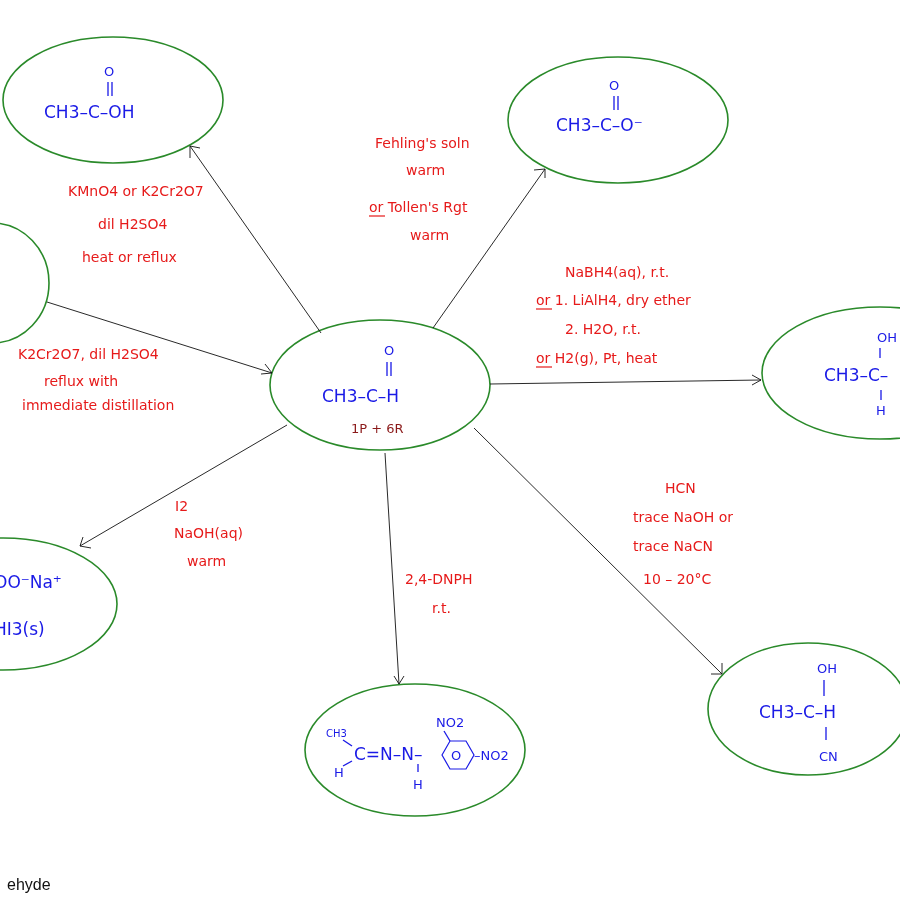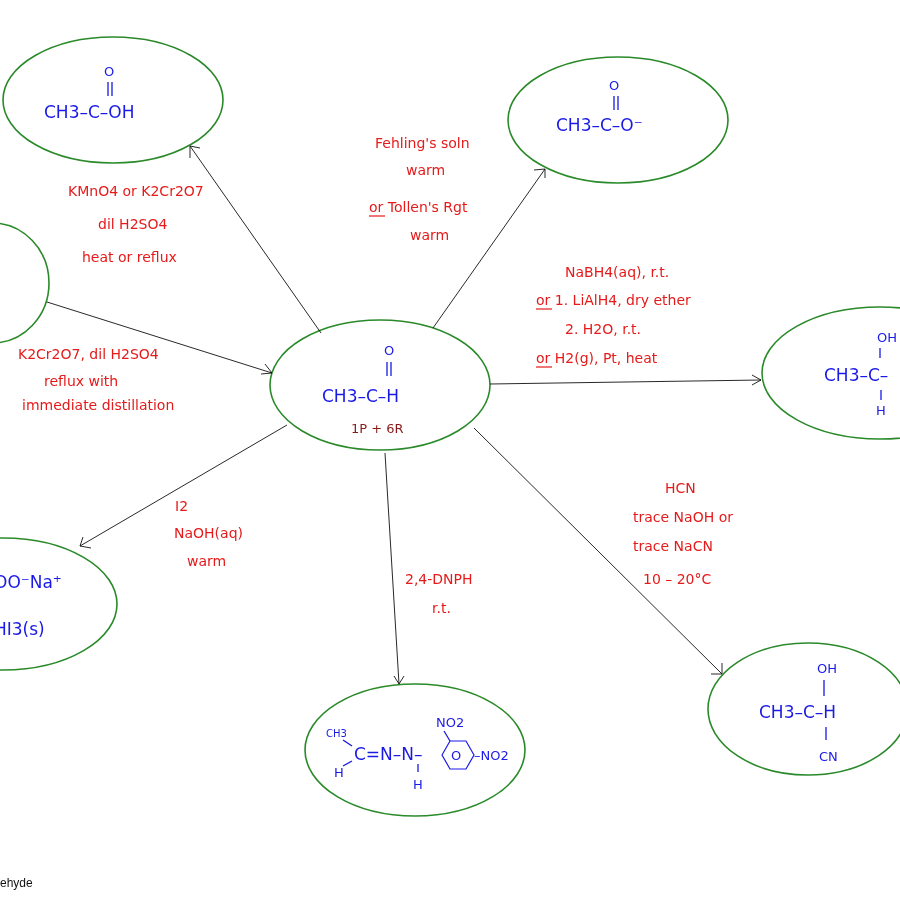--- a/index.html
+++ b/index.html
@@ -8,21 +8,21 @@
     .node-ellipse { fill: none; stroke: #2a8a2a; stroke-width: 1.6; }
     .arrow-line { stroke: #111111; stroke-width: 0.9; fill: none; }
     .arrow-head { stroke: #111111; stroke-width: 0.9; fill: none; }
     .chem { font-family: "DejaVu Sans", sans-serif; fill: #1a1ae6; font-size: 17px; }
     .chem-sm { font-family: "DejaVu Sans", sans-serif; fill: #1a1ae6; font-size: 13px; }
     .chem-xs { font-family: "DejaVu Sans", sans-serif; fill: #1a1ae6; font-size: 10px; }
     .cond { font-family: "DejaVu Sans", sans-serif; fill: #e61a1a; font-size: 14px; }
     .count { font-family: "DejaVu Sans", sans-serif; fill: #8b1a1a; font-size: 13px; }
     .bond { stroke: #1a1ae6; stroke-width: 1.3; }
     .ul { stroke: #e61a1a; stroke-width: 1.2; }
-    .caption { position: absolute; left: 0; top: 876px; font-family: "Liberation Sans", sans-serif; font-size: 12px; color: #111111; }
+    .caption { position: absolute; left: 0; top: 876px; font-family: "Liberation Sans", sans-serif; font-size: 16px; color: #111111; padding-left: 7px; }
   </style>
 </head>
 <body>
 
 <svg id="canvas" viewBox="0 0 900 900" xmlns="http://www.w3.org/2000/svg">
 
   <ellipse class="node-ellipse" cx="113" cy="100" rx="110" ry="63"></ellipse>
   <ellipse class="node-ellipse" cx="618" cy="120" rx="110" ry="63"></ellipse>
   <ellipse class="node-ellipse" cx="-8" cy="283" rx="57" ry="60"></ellipse>
   <ellipse class="node-ellipse" cx="380" cy="385" rx="110" ry="65"></ellipse>

